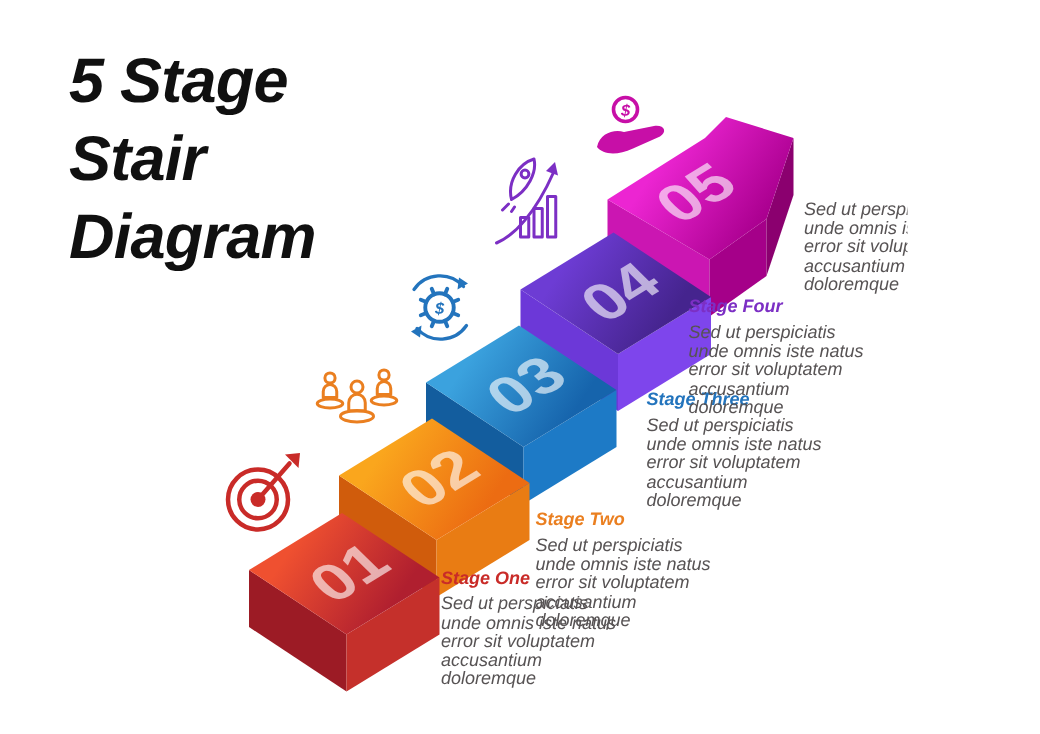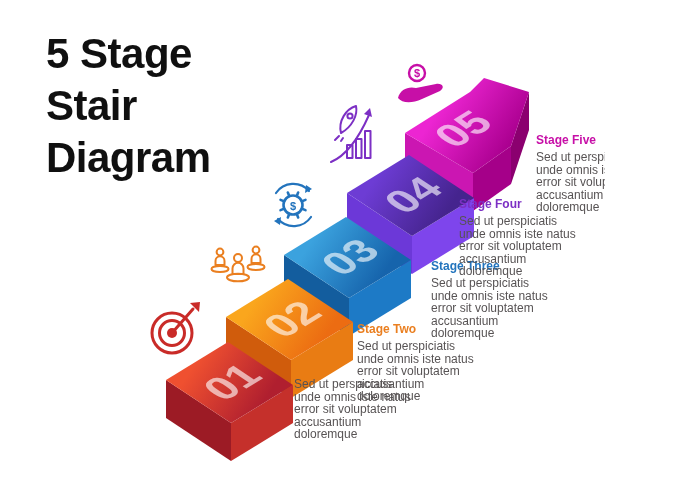--- a/index.html
+++ b/index.html
@@ -1,18 +1,19 @@
 <!DOCTYPE html>
 <html><head>
 <meta charset="utf-8">
 <style>
   html,body{margin:0;padding:0;background:#fff;}
   .canvas{
     position:relative;width:605px;height:489px;background:#ffffff;overflow:hidden;
     font-family:"Liberation Sans",sans-serif;
+    font-style:italic;
   }
   .page-title{
     position:absolute;left:46px;top:28px;width:240px;
     font-size:42px;line-height:52px;font-weight:700;color:#101010;
     letter-spacing:-0.5px;
   }
   #stairs{position:absolute;left:0;top:0;}
   .stage-block{position:absolute;width:126px;}
   .stage-heading{font-size:12px;font-weight:700;margin:0 0 4px 0;}
   .stage-desc{font-size:12px;line-height:12.5px;color:#575354;}
@@ -136,37 +137,37 @@
       <circle cx="417" cy="73" r="8" stroke-width="2.4"></circle>
       <text x="417" y="77" text-anchor="middle" font-size="11" font-weight="700" fill="currentColor" stroke="none">$</text>
       <path d="M398,98 C400,89 409,86 416,88 L436,84 C443,83 445,88 440,91
                L422,99 C411,104 402,103 398,98 Z" fill="currentColor" stroke="none"></path>
       <path d="M398,98 C404,94 410,94 414,96" stroke-width="1.4" stroke="#ffffff" opacity="0.0"></path>
     </g>
   </svg>
 
   <div id="stage-labels">
     <div class="stage-block" style="left: 294px; top: 378px;">
+      <div class="stage-heading" style="color: rgb(201, 43, 40);">Stage One</div>
       <div class="stage-desc">Sed ut perspiciatis unde omnis iste natus error sit voluptatem accusantium doloremque</div>
     </div>
 
-    <div class="stage-block" style="left: 357px; top: 322px;">
+    <div class="stage-block" style="left: 357px; top: 339px;">
       <div class="stage-heading" style="color: rgb(234, 127, 32);">Stage Two</div>
       <div class="stage-desc">Sed ut perspiciatis unde omnis iste natus error sit voluptatem accusantium doloremque</div>
     </div>
 
     <div class="stage-block" style="left: 419px; top: 259px; margin-left: 12px;">
       <div class="stage-heading" style="color: rgb(35, 116, 189);">Stage Three</div>
       <div class="stage-desc">Sed ut perspiciatis unde omnis iste natus error sit voluptatem accusantium doloremque</div>
     </div>
 
     <div class="stage-block" style="left: 459px; top: 197px;">
       <div class="stage-heading" style="color: rgb(124, 47, 196);">Stage Four</div>
       <div class="stage-desc">Sed ut perspiciatis unde omnis iste natus error sit voluptatem accusantium doloremque</div>
     </div>
 
     <div class="stage-block" style="left: 536px; top: 133px;">
-      <div class="stage-heading" style="color: rgb(199, 15, 167);">Stage Five</div>
       <div class="stage-desc">Sed ut perspiciatis unde omnis iste natus error sit voluptatem accusantium doloremque</div>
     </div>
   </div>
 
 </div>
 
 </body></html>

